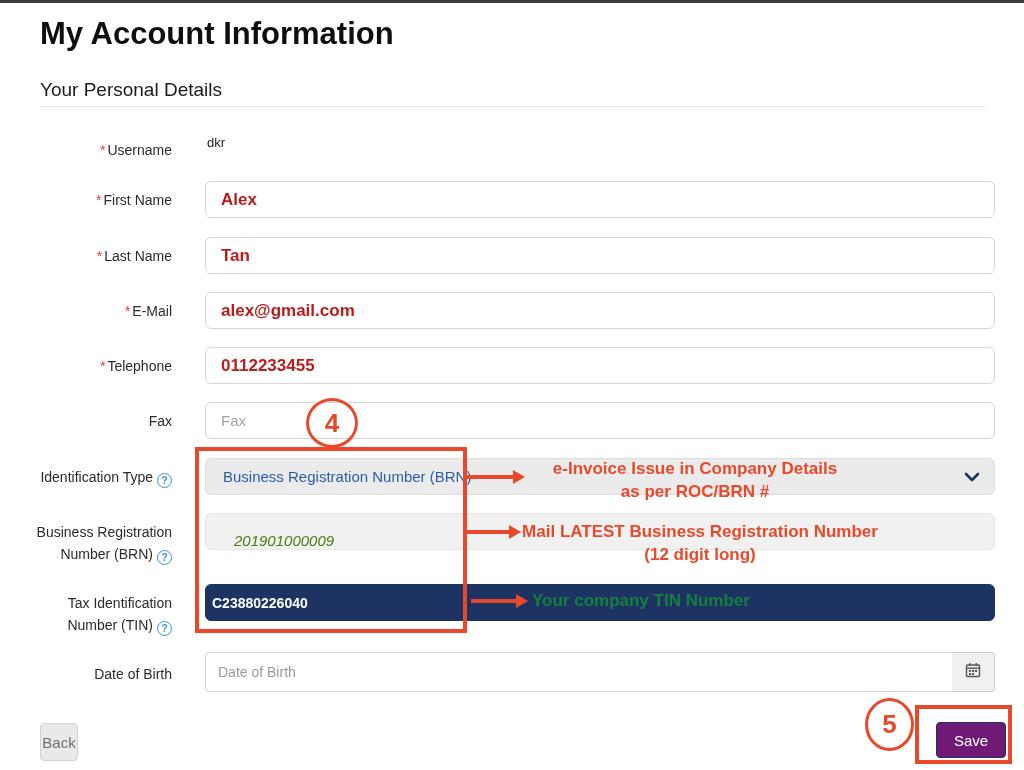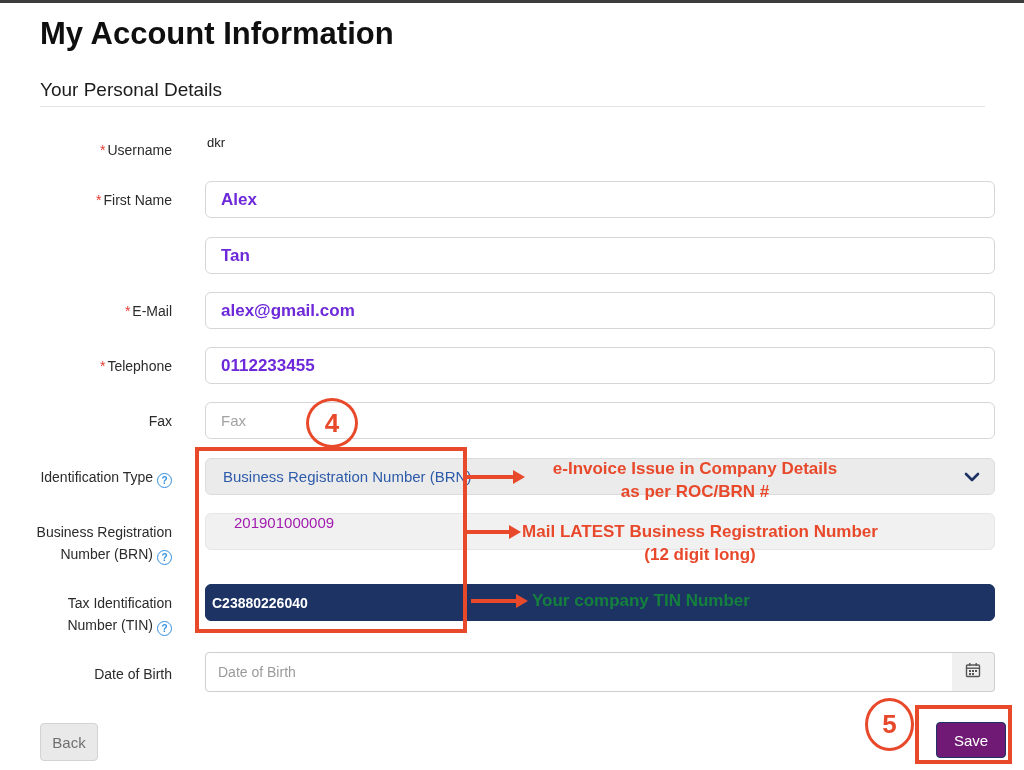--- a/index.html
+++ b/index.html
@@ -18,49 +18,49 @@
             font-size:14px; color:#2b2b2b; line-height:22px; }
   .req { color:#e8372f; margin-right:2px; }
   .help-icon { display:inline-block; width:15px; height:15px; border:1px solid #3390e0;
                border-radius:50%; color:#3390e0; font-size:10px; font-weight:700;
                text-align:center; line-height:13px; vertical-align:-2px; margin-left:4px; cursor:pointer; }
 
   .username-value { position:absolute; left:207px; top:135px; font-size:13px; color:#1c1c1c; }
 
   .tinput { position:absolute; left:205px; width:790px; height:37px; background:#fff;
             border:1px solid #d6d6d6; border-radius:6px; font-family:"Liberation Sans", sans-serif;
-            font-size:17px; font-weight:700; color:#6d28d9; padding:0 15px; outline:none; }
+            font-size:17px; font-weight:700; color:#b91c1c; padding:0 15px; outline:none; }
   .tinput::placeholder { color:#a3a3a3; font-weight:400; font-size:15px; }
 
   .select-field { position:absolute; left:205px; top:458px; width:790px; height:37px;
                   background:#ebebec; border:1px solid #dcdcdd; border-radius:6px;
                   display:flex; align-items:center; padding:0 14px 0 17px; cursor:pointer; }
   .sel-text { color:#2d5ba9; font-size:15px; }
   .chev { margin-left:auto; display:flex; align-items:center; }
 
   .brn-field { position:absolute; left:205px; top:513px; width:790px; height:37px;
                background:#f1f1f2; border:1px solid #e6e6e7; border-radius:6px;
-               display:flex; align-items:flex-start; padding-left:28px;
-               color:#a21caf; font-size:15px; }
+               display:flex; align-items:flex-end; padding-left:28px;
+               color:#4d7c0f; font-size:15px;font-style:italic; }
 
   .tin-field { position:absolute; left:205px; top:584px; width:790px; height:37px;
                background:#1c3363; border:1px solid #1c3363; border-radius:6px;
                display:flex; align-items:center; padding-left:6px;
                color:#ffffff; font-size:14px; font-weight:700; }
 
   .dob-input { position:absolute; left:205px; top:652px; width:748px; height:40px; background:#fff;
                border:1px solid #cfcfcf; border-radius:4px 0 0 4px; font-family:"Liberation Sans", sans-serif;
                font-size:14px; color:#1c1c1c; padding:0 12px; outline:none; }
   .dob-input::placeholder { color:#9a9a9a; }
   .dob-addon { position:absolute; left:952px; top:652px; width:43px; height:40px;
                background:#f0f0f0; border:1px solid #cfcfcf; border-left:none;
                border-radius:0 4px 4px 0; display:flex; align-items:center; justify-content:center;
                cursor:pointer; }
 
-  .btn-back { position:absolute; left:40px; top:723px; width:58px; height:38px;
+  .btn-back { position:absolute; left:40px; top:723px; width:38px; height:38px;
               background:#e9e9e9; border:1px solid #d3d3d3; border-radius:4px;
               color:#6f6f6f; font-size:15px; font-family:"Liberation Sans", sans-serif; cursor:pointer; }
   .btn-save { position:absolute; left:936px; top:722px; width:70px; height:36px;
               background:#701a75; border:1px solid #1c3363; border-radius:4px;
               color:#ffffff; font-size:15px; font-family:"Liberation Sans", sans-serif; cursor:pointer; }
 
   
   .anno { position:absolute; z-index:10; pointer-events:none; }
   .circle-badge { border:3px solid #e8492b; border-radius:50%;
                   display:flex; align-items:center; justify-content:center;
@@ -81,20 +81,21 @@
   <div class="title">My Account Information</div>
   <div class="section-title">Your Personal Details</div>
   <div class="divider"></div>
 
   <div class="flabel" style="top:139px"><span class="req">*</span><span>Username</span></div>
   <div class="username-value">dkr</div>
 
   <div class="flabel" style="top:189px"><span class="req">*</span><span>First Name</span></div>
   <input class="tinput" style="top: 181px;" value="Alex">
 
+  <div class="flabel" style="top:245px"><span class="req">*</span><span>Last Name</span></div>
   <input class="tinput" style="top: 237px;" value="Tan">
 
   <div class="flabel" style="top:300px"><span class="req">*</span><span>E-Mail</span></div>
   <input class="tinput" style="top: 292px;" value="alex@gmail.com">
 
   <div class="flabel" style="top:355px"><span class="req">*</span><span>Telephone</span></div>
   <input class="tinput" style="top: 347px;" value="0112233455">
 
   <div class="flabel" style="top:410px"><span>Fax</span></div>
   <input class="tinput" style="top: 402px;" placeholder="Fax">

